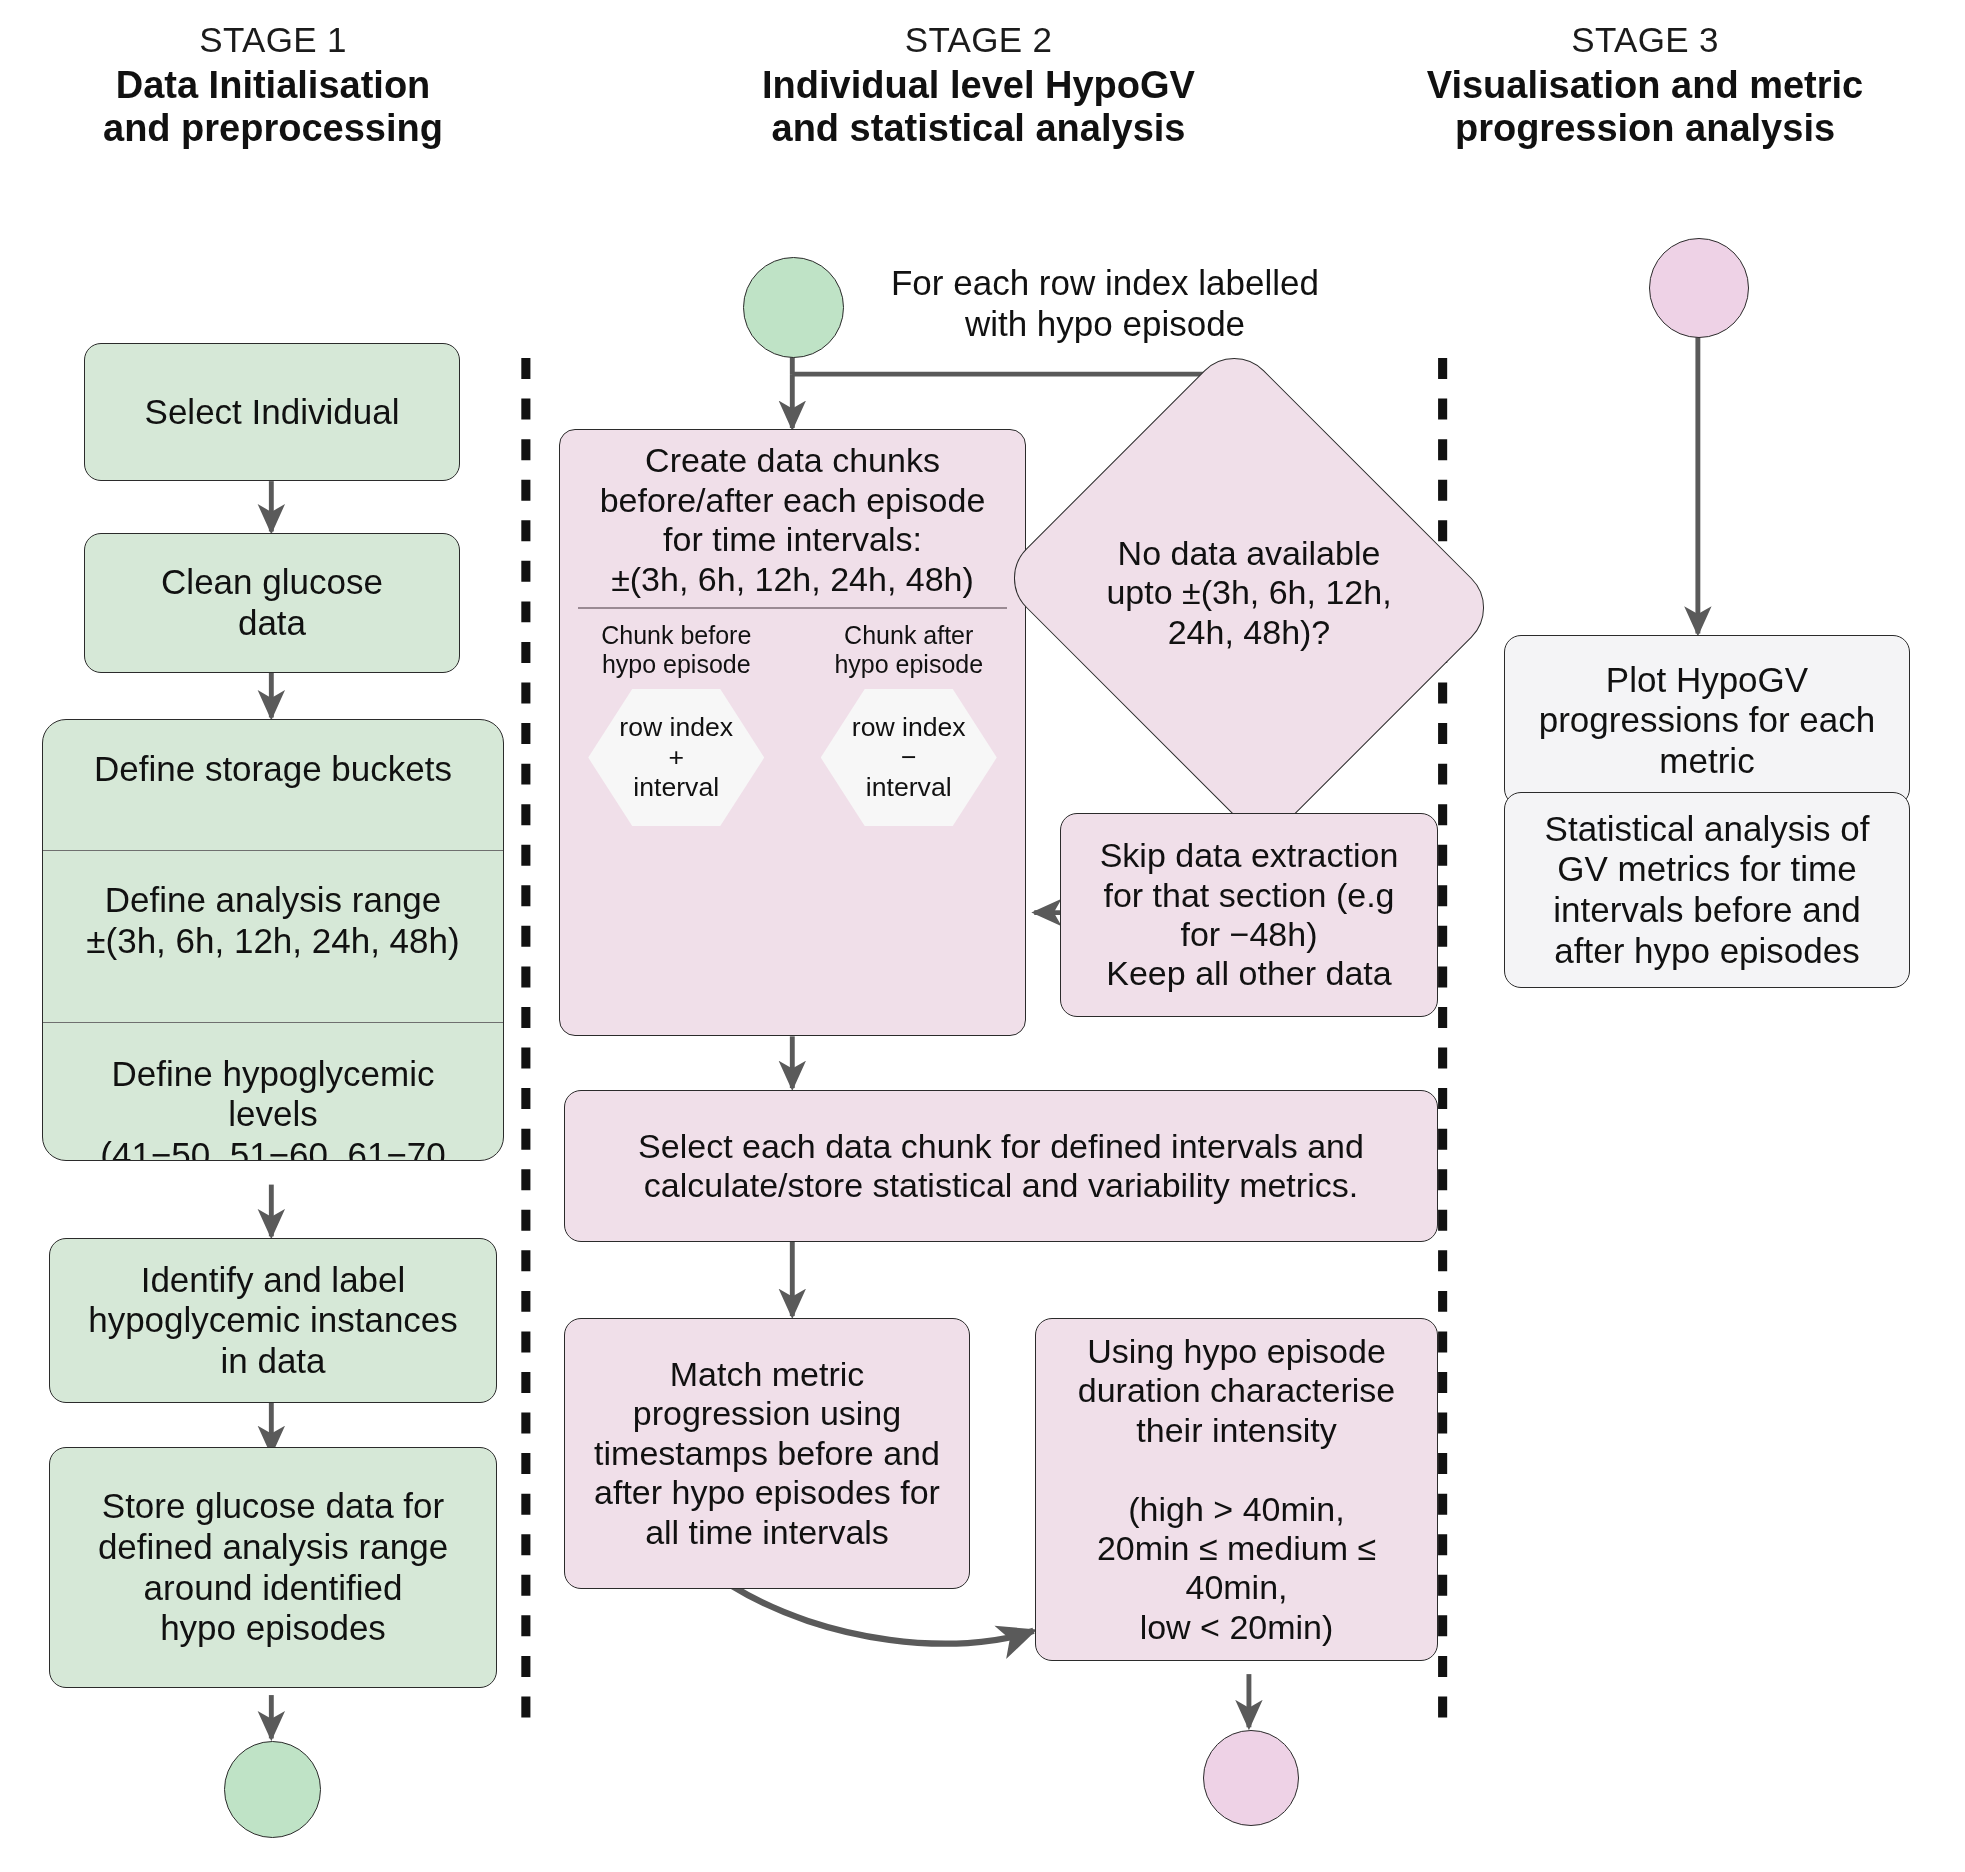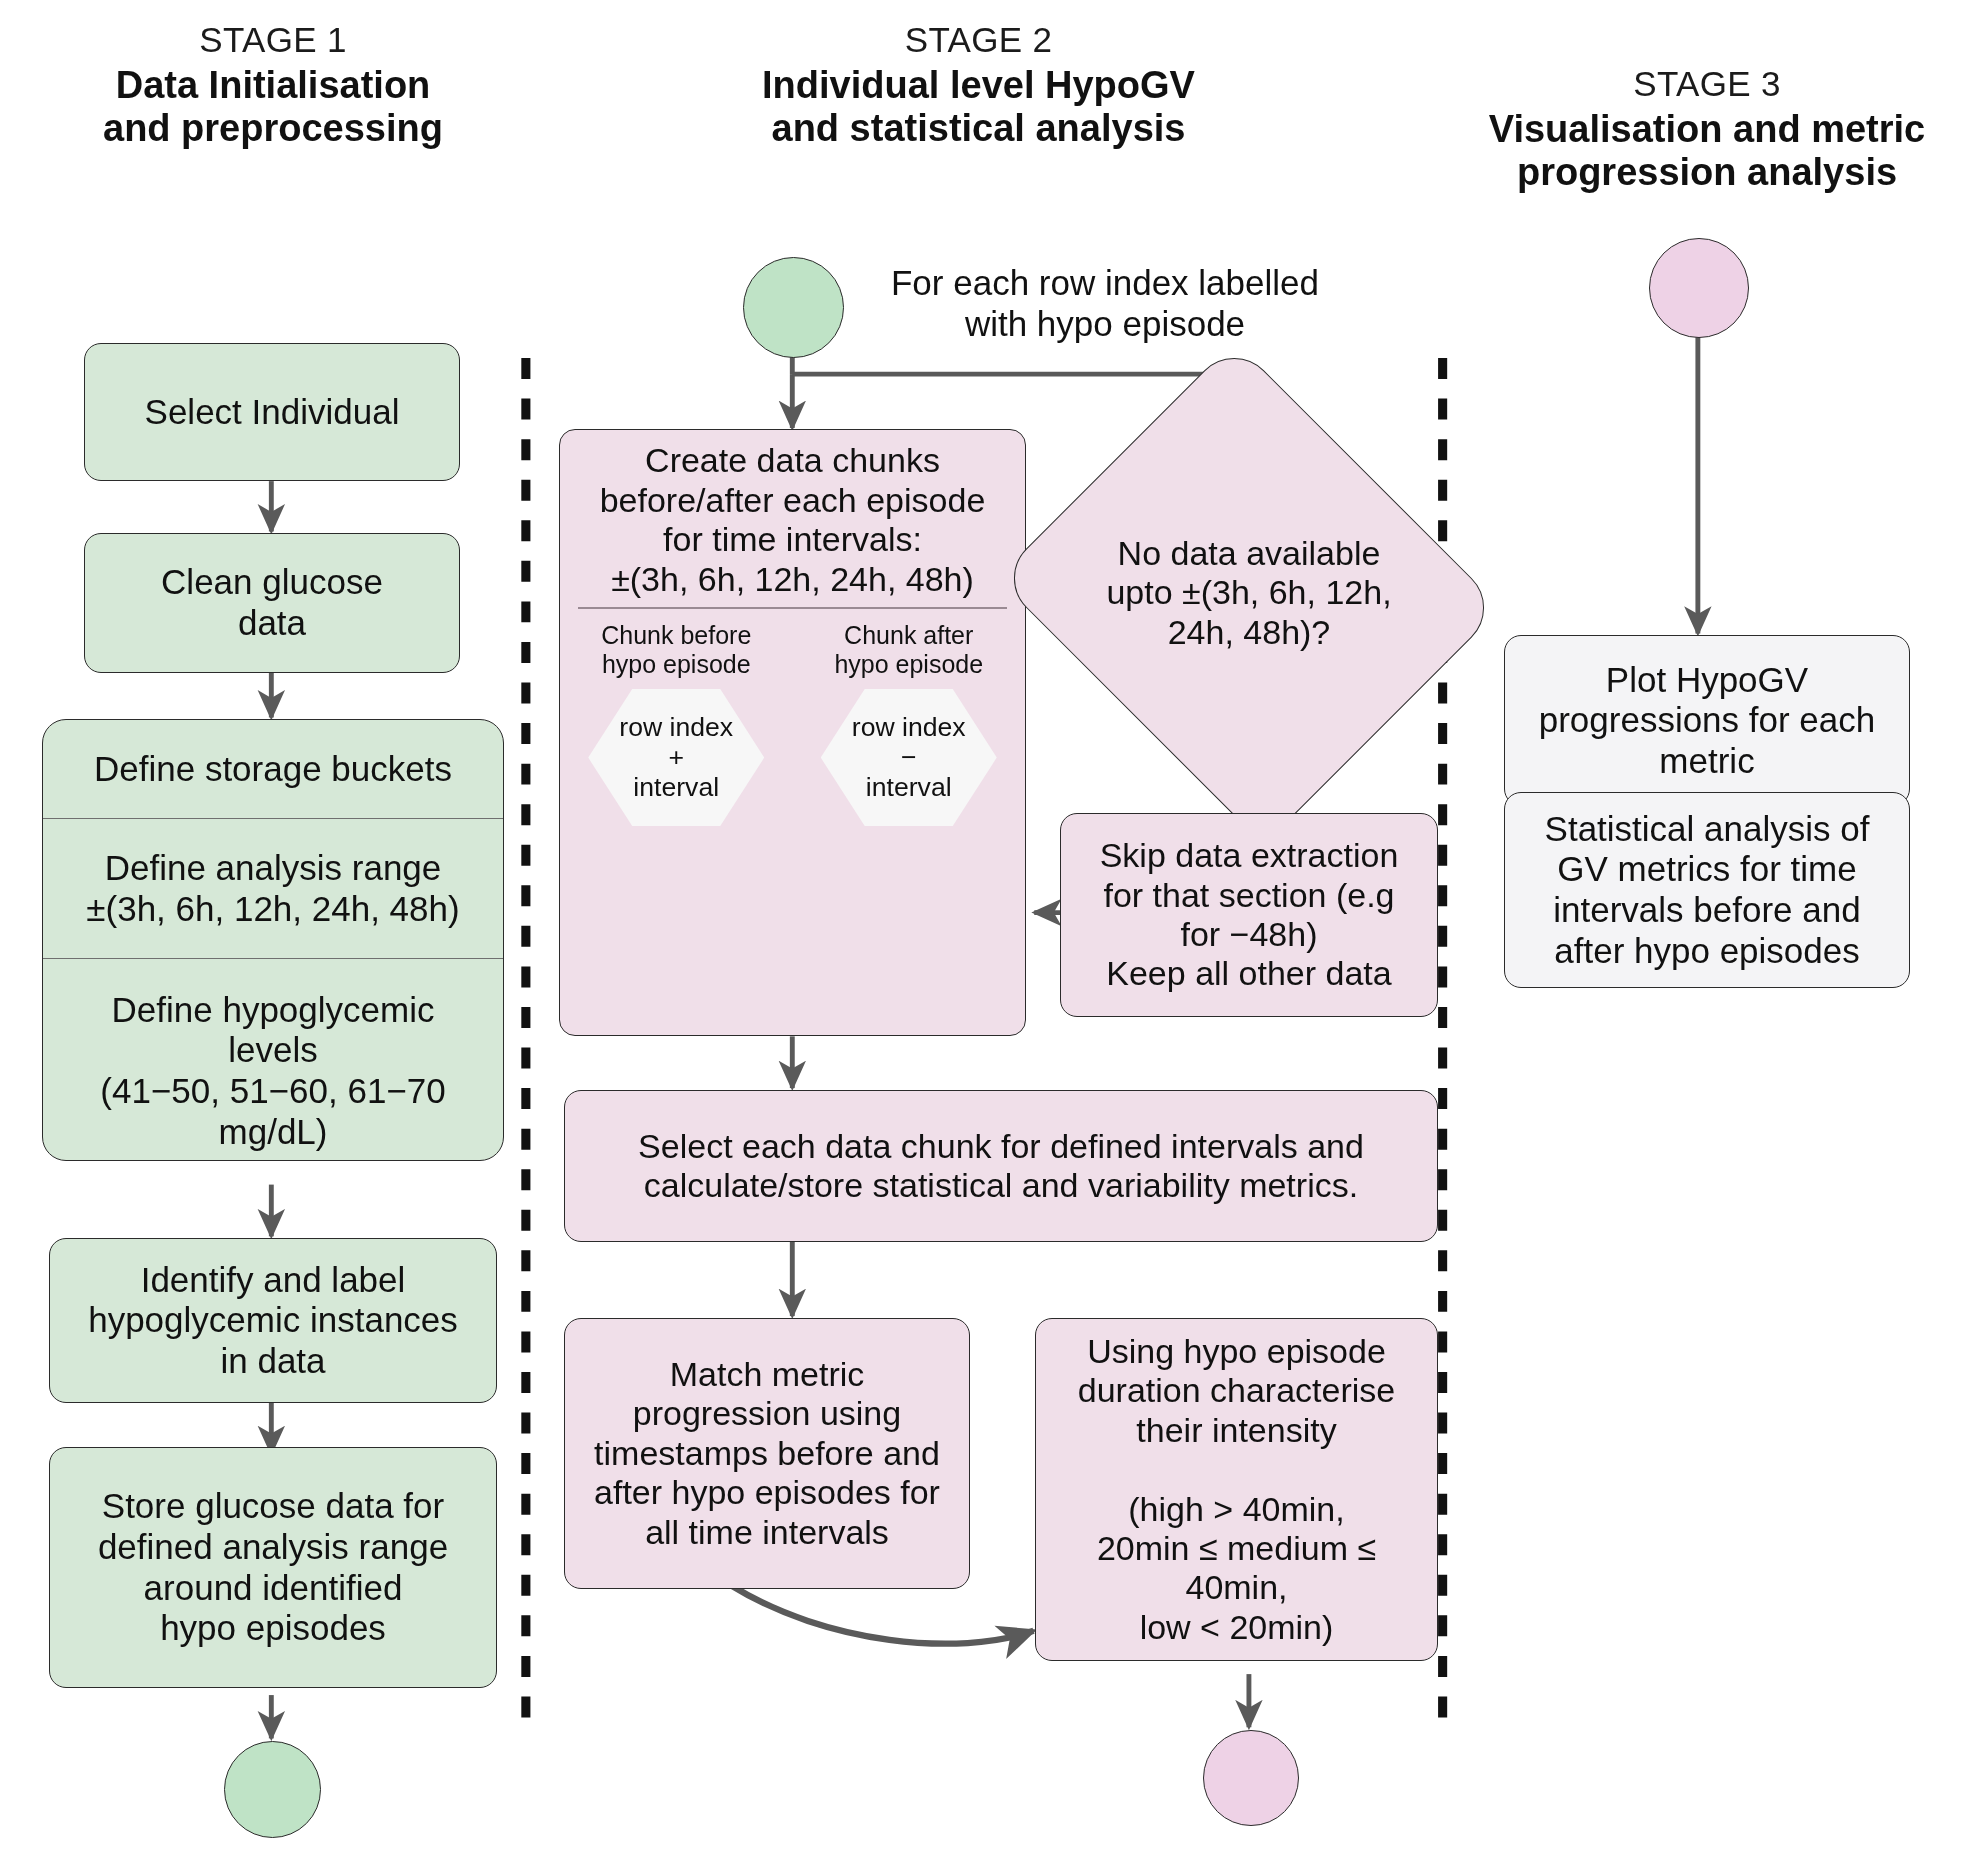--- a/index.html
+++ b/index.html
@@ -17,21 +17,21 @@
 
   .rbox{border:1.4px solid #2b2b2b;border-radius:17px;}
   .green{background:#d6e8d7;}
   .pink{background:#f0dfe9;}
   .grey{background:#f4f4f6;}
 
   .compound{position:absolute;box-sizing:border-box;border:1.4px solid #2b2b2b;
             border-radius:24px;background:#d6e8d7;overflow:hidden;}
   .compound .sec{display:flex;align-items:center;justify-content:center;text-align:center;
                  white-space:pre-line;line-height:1.16;box-sizing:border-box;padding:0 11.2px;}
-  .compound .sec + .sec{border-top:1.4px solid #6f6f6f;}
+  .compound .sec + .sec{border-top:1.4px solid #6f6f6f;margin-top:32px;}
 
   .chunkbox{position:absolute;box-sizing:border-box;border:1.4px solid #2b2b2b;
             border-radius:16px;background:#f0dfe9;overflow:hidden;}
   .chunk-head{text-align:center;white-space:pre-line;line-height:1.16;padding:11.2px 9.8px 8.4px;}
   .chunk-rule{height:1.4px;background:#9a8a93;margin:0 18px;}
   .chunk-cols{display:flex;justify-content:space-around;padding-top:12.6px;}
   .chunk-col{width:46%;text-align:center;}
   .chunk-cap{white-space:pre-line;line-height:1.16;}
   .hex{position:relative;margin:9.8px auto 0;background:#f7f7f7;
        clip-path:polygon(25% 0%,75% 0%,100% 50%,75% 100%,25% 100%,0% 50%);
@@ -96,21 +96,21 @@
   <div class="hdr" style="left:28px;top:19.6px;width:490px;">
     <div class="stage-kicker">STAGE 1</div>
     <div class="stage-title" style="white-space:pre-line;">Data Initialisation
 and preprocessing</div>
   </div>
   <div class="hdr" style="left:699px;top:19.6px;width:559px;">
     <div class="stage-kicker">STAGE 2</div>
     <div class="stage-title" style="white-space:pre-line;">Individual level HypoGV
 and statistical analysis</div>
   </div>
-  <div class="hdr" style="left:1462px;top:19.6px;width:490px;margin-top:44px;">
+  <div class="hdr" style="left:1400px;top:19.6px;width:490px;">
     <div class="stage-kicker">STAGE 3</div>
     <div class="stage-title" style="white-space:pre-line;">Visualisation and metric
 progression analysis</div>
   </div>
 
   <div class="node rbox green" style="left:84px;top:343px;width:376px;height:138px;font-size:35px;">
     <div class="txt">Select Individual</div>
   </div>
 
   <div class="node rbox green" style="left:84px;top:533px;width:376px;height:140px;font-size:35px;">

